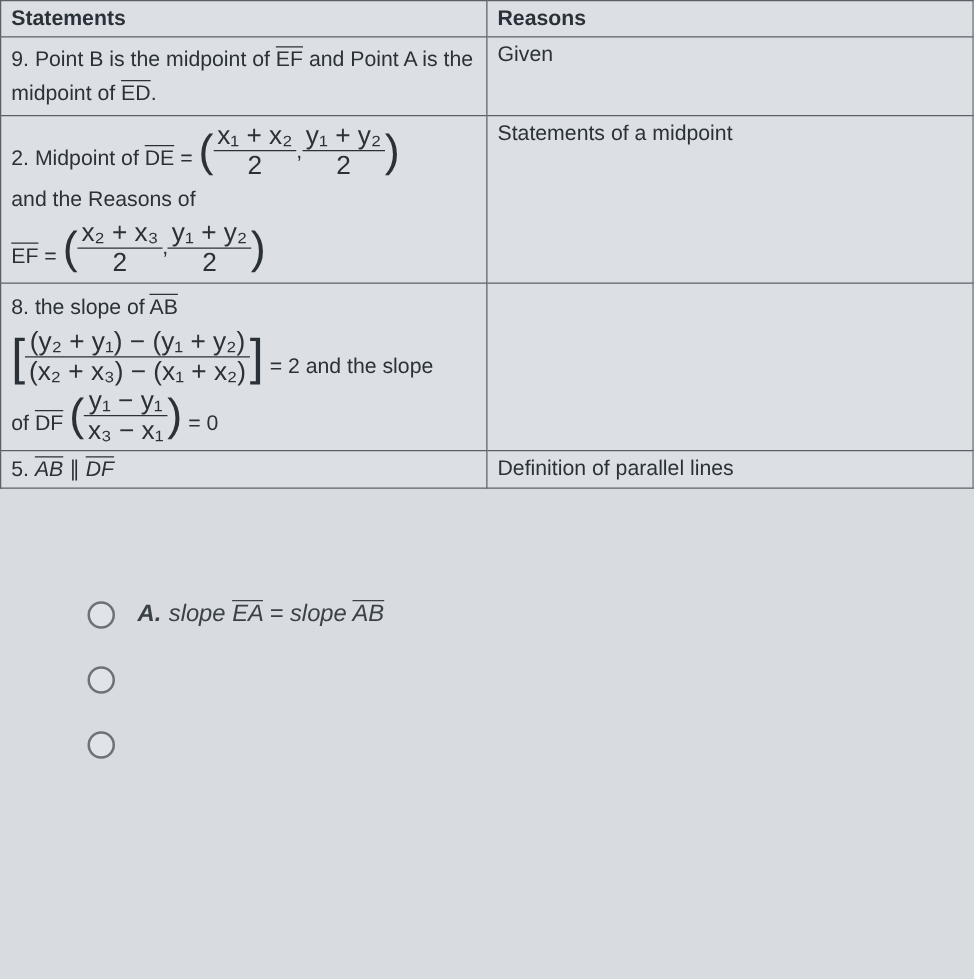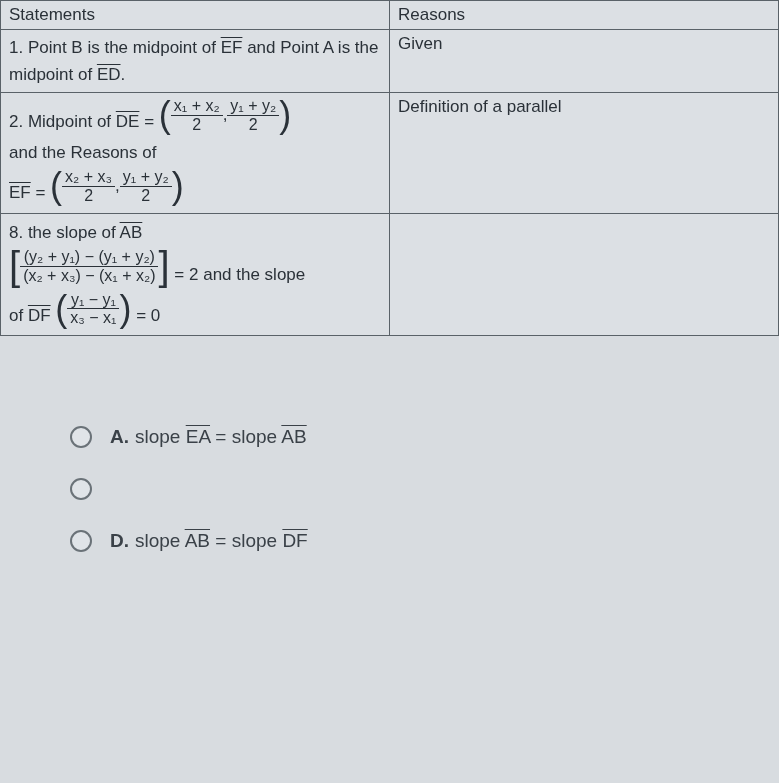--- a/index.html
+++ b/index.html
@@ -18,50 +18,51 @@
     }
     th, td {
       border: 1px solid #5a6268;
       padding: 4px 8px;
       text-align: left;
       vertical-align: top;
       font-size: 17px;
       color: #2a3138;
     }
     th {
-      font-weight: normal;
+      font-weight: bold;
       background: #dce0e4;
       border-radius: 12px;
     }
     .col-left { width: 50%; }
     .col-right { width: 50%; }
     .overline { text-decoration: overline; }
     .math-cell { line-height: 1.6; }
     .frac {
       display: inline-block;
       text-align: center;
       vertical-align: middle;
-      font-size: 16px;
+      font-size: 21px;
       line-height: 1.1;
     }
     .frac .num { display: block; border-bottom: 1px solid #2a3138; padding: 0 3px; }
     .frac .den { display: block; padding: 0 3px; }
     .paren-group {
       display: inline-flex;
       align-items: center;
     }
     .big-paren {
       font-size: 36px;
       line-height: 0.8;
       font-weight: normal;
     }
     .bracket-big { font-size: 40px; line-height: 0.8; }
     .options {
       margin-top: 90px;
       padding-left: 70px;
+      font-style: italic;
     }
     .option {
       display: flex;
       align-items: center;
       margin-bottom: 30px;
       font-size: 19px;
       color: #3a4148;
     }
     .radio {
       width: 22px;
@@ -79,21 +80,21 @@
 <body>
 
 <table>
   <tbody>
       <tr>
     <th class="col-left">Statements</th>
     <th class="col-right">Reasons</th>
   </tr>
   <tr>
     <td class="math-cell">
-      <span>1. Point B is the midpoint of </span><span class="overline">EF</span><span> and Point A is the midpoint of </span><span class="overline">ED</span><span>.</span>
+      <span>9. Point B is the midpoint of </span><span class="overline">EF</span><span> and Point A is the midpoint of </span><span class="overline">ED</span><span>.</span>
     </td>
     <td>Given</td>
   </tr>
   <tr>
     <td class="math-cell">
       <div class="row-line">
         <span>2. Midpoint of </span><span class="overline">DE</span><span> = </span>
         <span class="paren-group">
           <span class="big-paren">(</span>
           <span class="frac">
@@ -119,21 +120,21 @@
               </span>
           <span>, </span>
           <span class="frac">
                 <span class="num">y₁ + y₂</span>
                 <span class="den">2</span>
               </span>
           <span class="big-paren">)</span>
         </span>
       </div>
     </td>
-    <td>Definition of a parallel</td>
+    <td>Statements of a midpoint</td>
   </tr>
   <tr>
     <td class="math-cell">
       <div class="row-line">
         <span>8. the slope of </span><span class="overline">AB</span>
       </div>
       <div class="row-line">
         <span class="paren-group">
           <span class="bracket-big">[</span>
           <span class="frac">
@@ -152,28 +153,33 @@
                 <span class="num">y₁ − y₁</span>
                 <span class="den">x₃ − x₁</span>
               </span>
           <span class="big-paren">)</span>
         </span>
         <span> = 0</span>
       </div>
     </td>
     <td></td>
   </tr>
+  <tr>
+    <td>
+      <span>5. </span><span class="overline" style="font-style:italic">AB</span><span> ∥ </span><span class="overline" style="font-style:italic">DF</span>
+    </td>
+    <td>Definition of parallel lines</td>
+  </tr>
 </tbody>
   </table>
 
 <div class="options">
   <div class="option">
     <span class="radio"></span>
     <span><strong>A.</strong><span>slope </span><span class="overline">EA</span><span> = slope </span><span class="overline">AB</span></span>
   </div>
   <div class="option">
     <span class="radio"></span>
   </div>
   <div class="option">
     <span class="radio"></span>
-    <span><strong>D.</strong><span>slope </span><span class="overline">AB</span><span> = slope </span><span class="overline">DF</span></span>
   </div>
 </div>
 
 </body></html>

